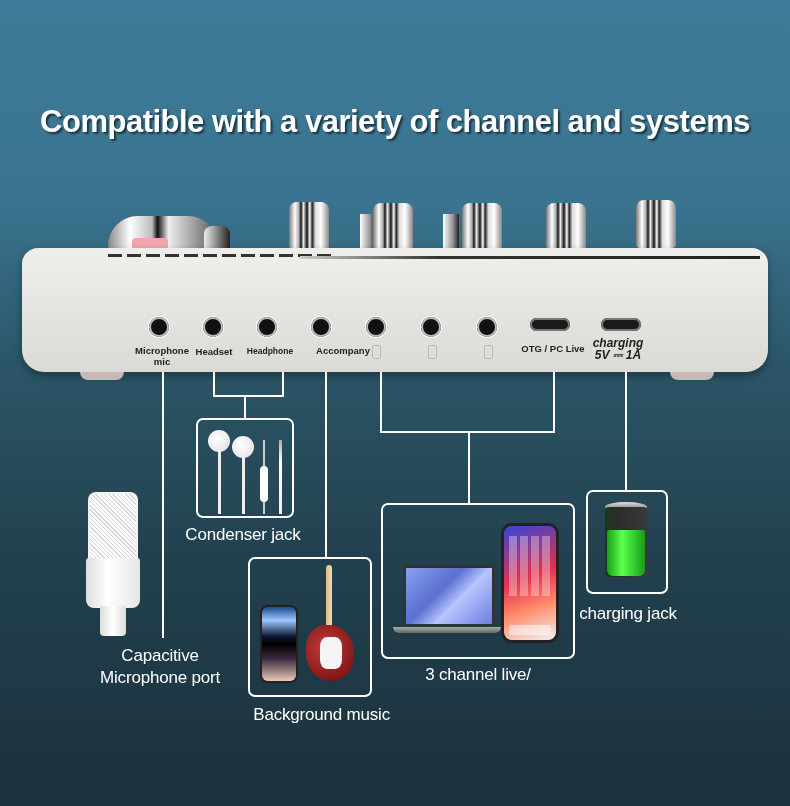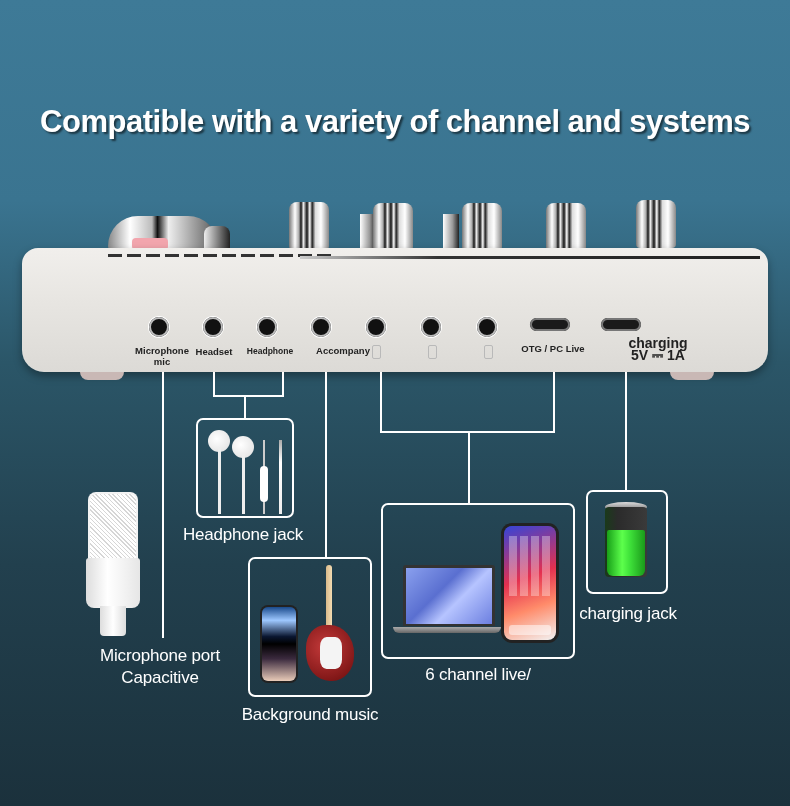--- a/index.html
+++ b/index.html
@@ -97,21 +97,21 @@
     <div>Microphone</div>
     <div>mic</div>
   </div>
   <div class="abs port-label" style="left:188px;top:346px;width:52px;">Headset</div>
   <div class="abs port-label" style="left:242px;top:346px;width:56px;font-size:8.5px;">Headphone</div>
   <div class="abs port-label" style="left:310px;top:345px;width:66px;">Accompany</div>
   <div class="abs phone-mini" style="left:372px;top:345px;"></div>
   <div class="abs phone-mini" style="left:428px;top:345px;"></div>
   <div class="abs phone-mini" style="left:484px;top:345px;"></div>
   <div class="abs port-label" style="left:520px;top:343px;width:66px;">OTG / PC Live</div>
-  <div class="abs port-label" style="left:628px;top:337px;width:60px;font-size:14px;line-height:12px;">
+  <div class="abs port-label" style="left:588px;top:337px;width:60px;font-size:12px;line-height:12px;font-style:italic;">
     <div>charging</div>
     <div>5V ⎓ 1A</div>
   </div>
 </div>
 
 <div>
 
   <div class="abs ln" style="left:162px;top:372px;width:2px;height:266px;"></div>
 
   <div class="abs ln" style="left:213px;top:372px;width:2px;height:24px;"></div>
@@ -128,55 +128,55 @@
 
   <div class="abs ln" style="left:625px;top:372px;width:2px;height:120px;"></div>
 </div>
 
 <div class="abs" style="left:86px;top:490px;width:54px;height:150px;">
   <div class="abs" style="left:2px;top:2px;width:50px;height:70px;border-radius:8px 8px 2px 2px;background:repeating-linear-gradient(45deg,#fff 0 2px,#d6d6d6 2px 3px),#eee;box-shadow:0 0 0 2px #f3f3f3 inset;"></div>
   <div class="abs" style="left:0;top:68px;width:54px;height:50px;background:linear-gradient(90deg,#ddd,#fff 40%,#e6e6e6);border-radius:3px 3px 8px 8px;"></div>
   <div class="abs" style="left:14px;top:116px;width:26px;height:30px;background:linear-gradient(90deg,#ddd,#fff,#ddd);border-radius:0 0 4px 4px;"></div>
 </div>
 <div class="abs caption" style="left:90px;top:645px;width:140px;">
+  <div>Capacitive</div>
   <div>Microphone port</div>
-  <div>Capacitive</div>
 </div>
 
 <div class="abs box" style="left:196px;top:418px;width:94px;height:96px;">
   <div class="abs" style="left:6px;top:6px;width:82px;height:88px;">
     <div class="abs" style="left:4px;top:4px;width:22px;height:22px;border-radius:50%;background:radial-gradient(circle at 40% 40%,#fff,#ddd);"></div>
     <div class="abs" style="left:14px;top:22px;width:3px;height:66px;background:#eee;"></div>
     <div class="abs" style="left:28px;top:10px;width:22px;height:22px;border-radius:50%;background:radial-gradient(circle at 40% 40%,#fff,#ddd);"></div>
     <div class="abs" style="left:38px;top:28px;width:3px;height:60px;background:#eee;"></div>
     <div class="abs" style="left:59px;top:14px;width:2px;height:74px;background:#ccc;"></div>
     <div class="abs" style="left:56px;top:40px;width:8px;height:36px;background:#fff;border-radius:4px;"></div>
     <div class="abs" style="left:75px;top:14px;width:3px;height:74px;background:linear-gradient(#aaa,#fff 30%,#eee);"></div>
   </div>
 </div>
-<div class="abs caption" style="left:176px;top:524px;width:134px;">Headphone jack</div>
+<div class="abs caption" style="left:176px;top:524px;width:134px;">Condenser jack</div>
 
 <div class="abs box" style="left:248px;top:557px;width:120px;height:136px;">
   <div class="abs" style="left:12px;top:48px;width:34px;height:74px;border-radius:6px;background:linear-gradient(180deg,#1a4a8c 0%,#9ec8ff 18%,#0a1630 40%,#000 50%,#3b2a3e 70%,#e9cbb8 100%);box-shadow:0 0 0 2px #222;"></div>
   <div class="abs" style="left:76px;top:6px;width:6px;height:72px;background:linear-gradient(90deg,#d9b98a,#f3dcb2);border-radius:3px 3px 0 0;"></div>
   <div class="abs" style="left:56px;top:66px;width:48px;height:56px;background:radial-gradient(circle at 40% 40%,#c43a3a,#6a0b0b);border-radius:40% 50% 45% 50%;"></div>
   <div class="abs" style="left:70px;top:78px;width:22px;height:32px;background:#f4f4f4;border-radius:30%;"></div>
 </div>
-<div class="abs caption" style="left:230px;top:704px;width:160px;">Background music</div>
+<div class="abs caption" style="left:230px;top:704px;width:160px;text-align:right;">Background music</div>
 
 <div class="abs box" style="left:381px;top:503px;width:190px;height:152px;">
   <div class="abs" style="left:20px;top:60px;width:86px;height:56px;background:linear-gradient(135deg,#8aa0ee,#5a6fd0 40%,#b6c4ff 60%,#6c7fe0);border:3px solid #333;border-bottom-width:2px;border-radius:3px 3px 0 0;"></div>
   <div class="abs" style="left:10px;top:122px;width:108px;height:6px;background:linear-gradient(#aaa,#666);border-radius:0 0 6px 6px;"></div>
   <div class="abs" style="left:121px;top:21px;width:52px;height:114px;border-radius:8px;background:linear-gradient(160deg,#3545d8 0%,#e4304f 45%,#ff8b6a 70%,#f2f2f2 100%);box-shadow:0 0 0 3px #222;">
     <div style="position:absolute;left:5px;top:10px;right:5px;height:60px;background:repeating-linear-gradient(90deg,rgba(255,255,255,0.55) 0 8px,transparent 8px 11px);mask:none;opacity:0.6;"></div>
     <div style="position:absolute;left:5px;bottom:5px;right:5px;height:10px;background:rgba(255,255,255,0.5);border-radius:3px;"></div>
   </div>
 </div>
 <div class="abs caption" style="left:381px;top:664px;width:194px;">
-  <div>6 channel live/</div>
+  <div>3 channel live/</div>
 </div>
 
 <div class="abs box" style="left:586px;top:490px;width:78px;height:100px;">
   <div class="abs" style="left:17px;top:10px;width:42px;height:78px;">
     <div class="abs" style="left:0;top:0;width:42px;height:10px;border-radius:50%;background:linear-gradient(#ddd,#666);"></div>
     <div class="abs" style="left:0;top:5px;width:42px;height:70px;background:linear-gradient(90deg,#1a3a1a,#2b2b2b 30%,#3a3a3a);border-radius:4px;"></div>
     <div class="abs" style="left:2px;top:28px;width:38px;height:46px;background:linear-gradient(90deg,#18a018,#5dff4c 40%,#3fe23a 60%,#1a9a1a);border-radius:2px 2px 6px 6px;"></div>
   </div>
 </div>
 <div class="abs caption" style="left:572px;top:603px;width:112px;">charging jack</div>

